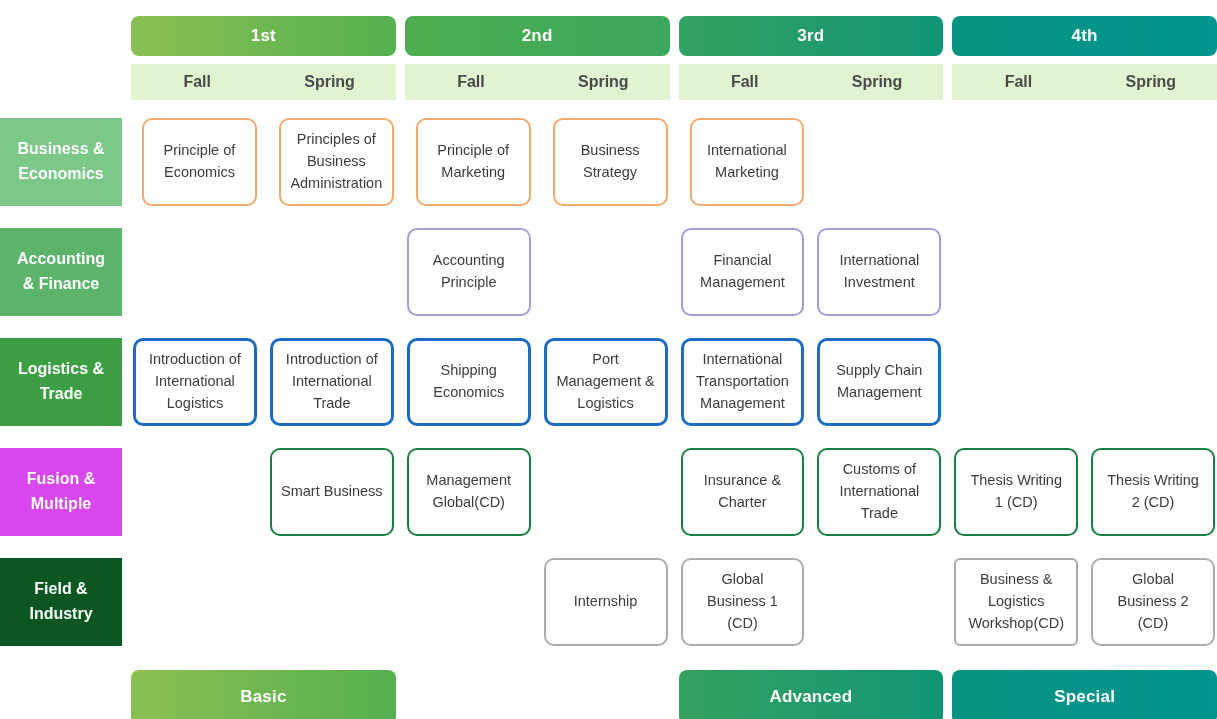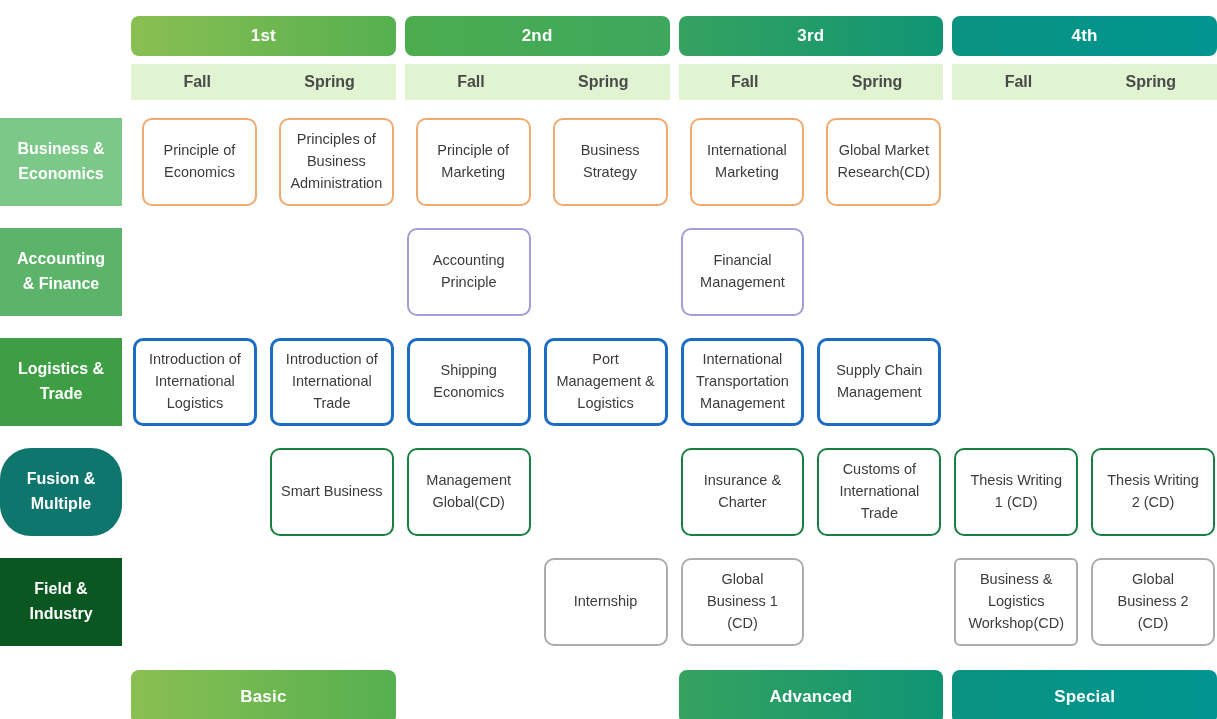--- a/index.html
+++ b/index.html
@@ -82,38 +82,38 @@
       </div>
     </div>
   <div id="categories">
       <div class="band cat-band cat-0">
         <div class="cat-label" style="background: rgb(124, 200, 137);">Business &amp; Economics</div>
         <div class="card" style="grid-column: 2; border-color: rgb(242, 169, 110);">Principle of Economics</div>
         <div class="card" style="grid-column: 3; border-color: rgb(242, 169, 110);">Principles of Business Administration</div>
         <div class="card" style="grid-column: 4; border-color: rgb(242, 169, 110);">Principle of Marketing</div>
         <div class="card" style="grid-column: 5; border-color: rgb(242, 169, 110);">Business Strategy</div>
         <div class="card" style="grid-column: 6; border-color: rgb(242, 169, 110);">International Marketing</div>
-        <div class="card" style="grid-column: 7; border-color: rgb(242, 169, 110);">Global Market Research(CD)</div>
       </div>
       <div class="band cat-band cat-1">
         <div class="cat-label" style="background: rgb(92, 180, 106);">Accounting &amp; Finance</div>
         <div class="card" style="grid-column: 4; border-color: rgb(168, 156, 216);">Accounting Principle</div>
         <div class="card" style="grid-column: 6; border-color: rgb(168, 156, 216);">Financial Management</div>
+        <div class="card" style="grid-column: 7; border-color: rgb(168, 156, 216);">International Investment</div>
       </div>
       <div class="band cat-band cat-2">
         <div class="cat-label" style="background: rgb(62, 158, 68);">Logistics &amp; Trade</div>
         <div class="card" style="grid-column: 2; border-color: rgb(27, 108, 194);">Introduction of International Logistics</div>
         <div class="card" style="grid-column: 3; border-color: rgb(27, 108, 194);">Introduction of International Trade</div>
         <div class="card" style="grid-column: 4; border-color: rgb(27, 108, 194);">Shipping Economics</div>
         <div class="card" style="grid-column: 5; border-color: rgb(27, 108, 194);">Port Management &amp; Logistics</div>
         <div class="card" style="grid-column: 6; border-color: rgb(27, 108, 194);">International Transportation Management</div>
         <div class="card" style="grid-column: 7; border-color: rgb(27, 108, 194);">Supply Chain Management</div>
       </div>
       <div class="band cat-band cat-3">
-        <div class="cat-label" style="background: #0f766e; border-radius: 31px;">Fusion &amp; Multiple</div>
+        <div class="cat-label" style="background: #d946ef;">Fusion &amp; Multiple</div>
         <div class="card" style="grid-column: 3; border-color: rgb(24, 127, 65);">Smart Business</div>
         <div class="card" style="grid-column: 4; border-color: rgb(24, 127, 65);">Management Global(CD)</div>
         <div class="card" style="grid-column: 6; border-color: rgb(24, 127, 65);">Insurance &amp; Charter</div>
         <div class="card" style="grid-column: 7; border-color: rgb(24, 127, 65);">Customs of International Trade</div>
         <div class="card" style="grid-column: 8; border-color: rgb(24, 127, 65);">Thesis Writing 1 (CD)</div>
         <div class="card" style="grid-column: 9; border-color: rgb(24, 127, 65);">Thesis Writing 2 (CD)</div>
       </div>
       <div class="band cat-band cat-4">
         <div class="cat-label" style="background: rgb(11, 87, 34);">Field &amp; Industry</div>
         <div class="card" style="grid-column: 5; border-color: rgb(172, 172, 172);">Internship</div>

